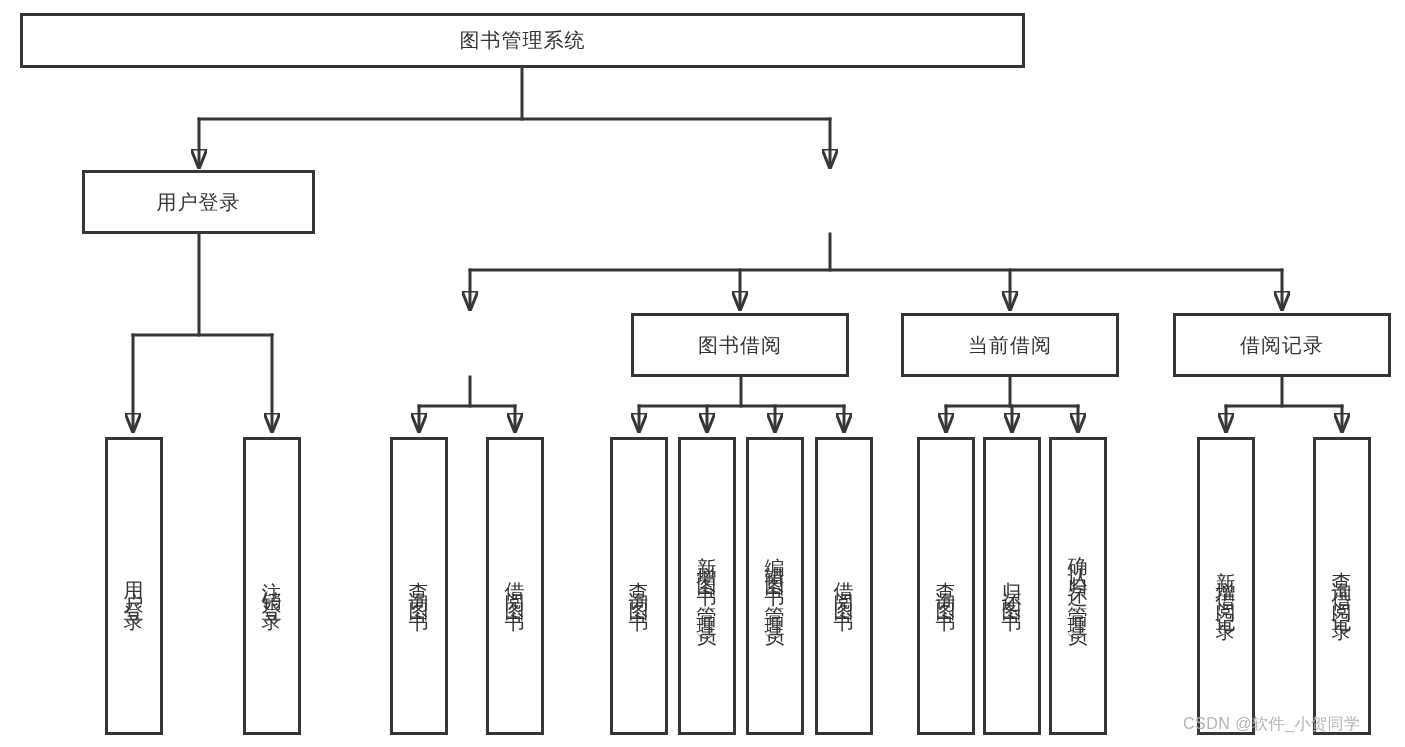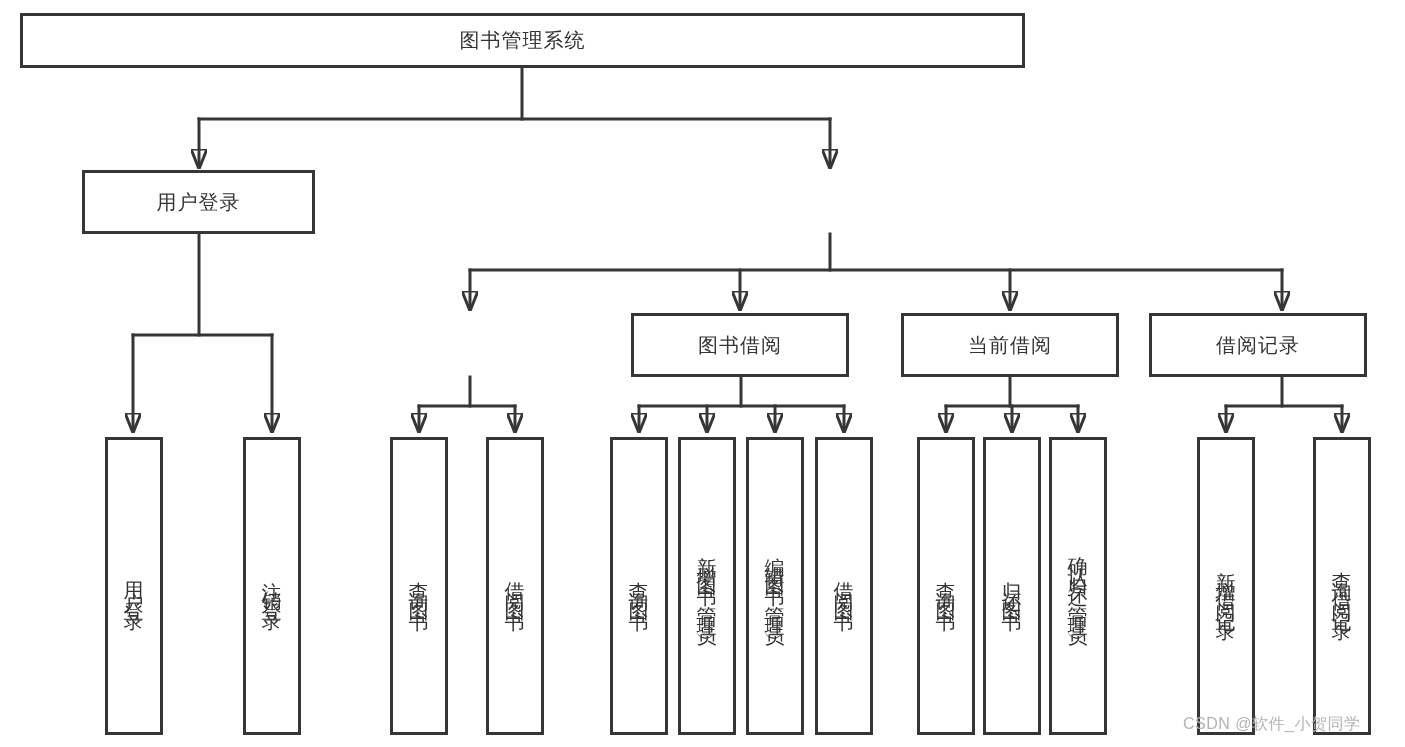--- a/index.html
+++ b/index.html
@@ -128,21 +128,21 @@
       <path d="M1342,406 V430" marker-end="url(#arrow)"></path>
     </g>
   </svg>
 
   <div class="node h" style="left:20px;top:13px;width:1005px;height:55px">图书管理系统</div>
 
   <div class="node h" style="left:82px;top:170px;width:233px;height:64px">用户登录</div>
 
   <div class="node h" style="left:631px;top:313px;width:218px;height:64px">图书借阅</div>
   <div class="node h" style="left:901px;top:313px;width:218px;height:64px">当前借阅</div>
-  <div class="node h" style="left:1149px;top:313px;width:218px;height:64px">借阅记录</div>
+  <div class="node h" style="left:1173px;top:313px;width:218px;height:64px">借阅记录</div>
 
   <div class="node v" style="left:105px">用户登录</div>
   <div class="node v" style="left:243px">注销登录</div>
 
   <div class="node v" style="left:390px">查询图书</div>
   <div class="node v" style="left:486px">借阅图书</div>
 
   <div class="node v" style="left:610px">查询图书</div>
   <div class="node v" style="left:678px">新增图书（管理员）</div>
   <div class="node v" style="left:746px">编辑图书（管理员）</div>

